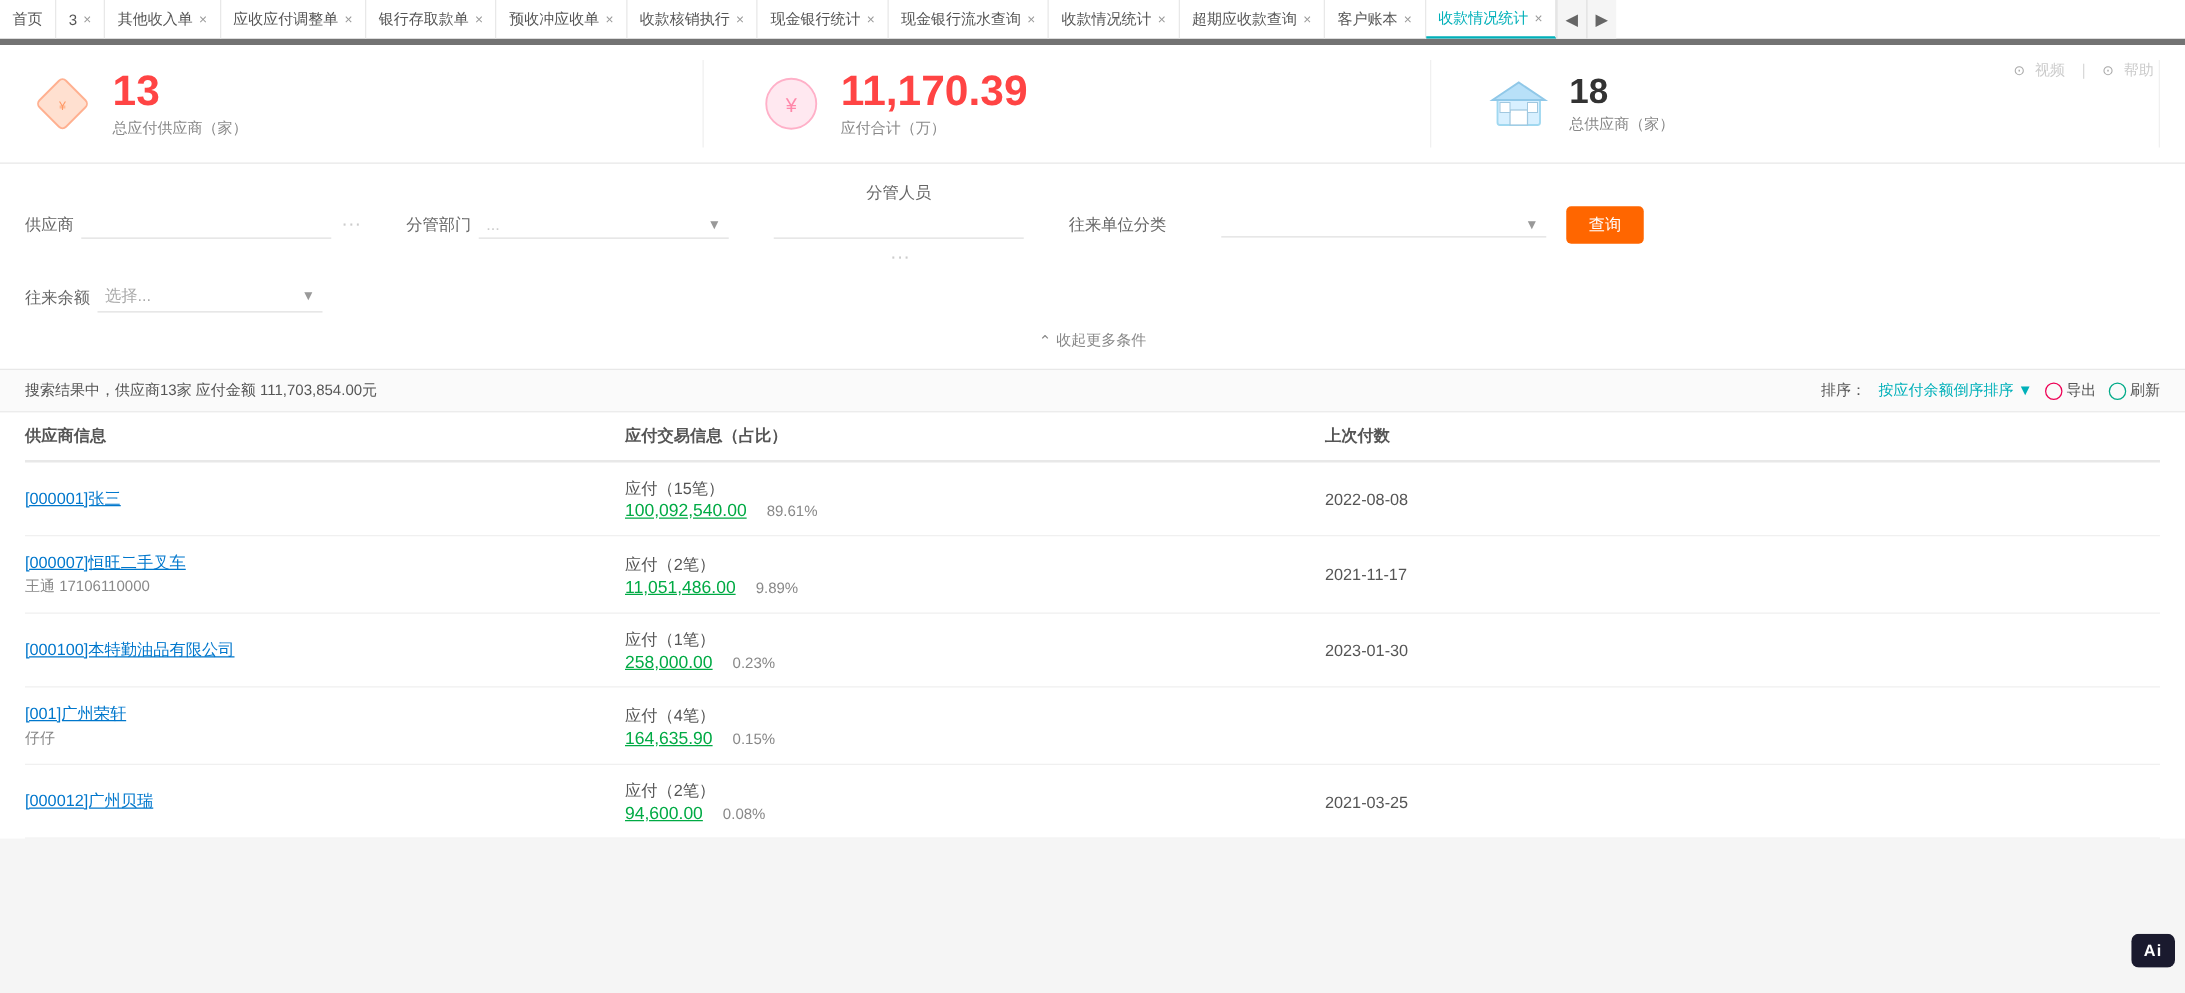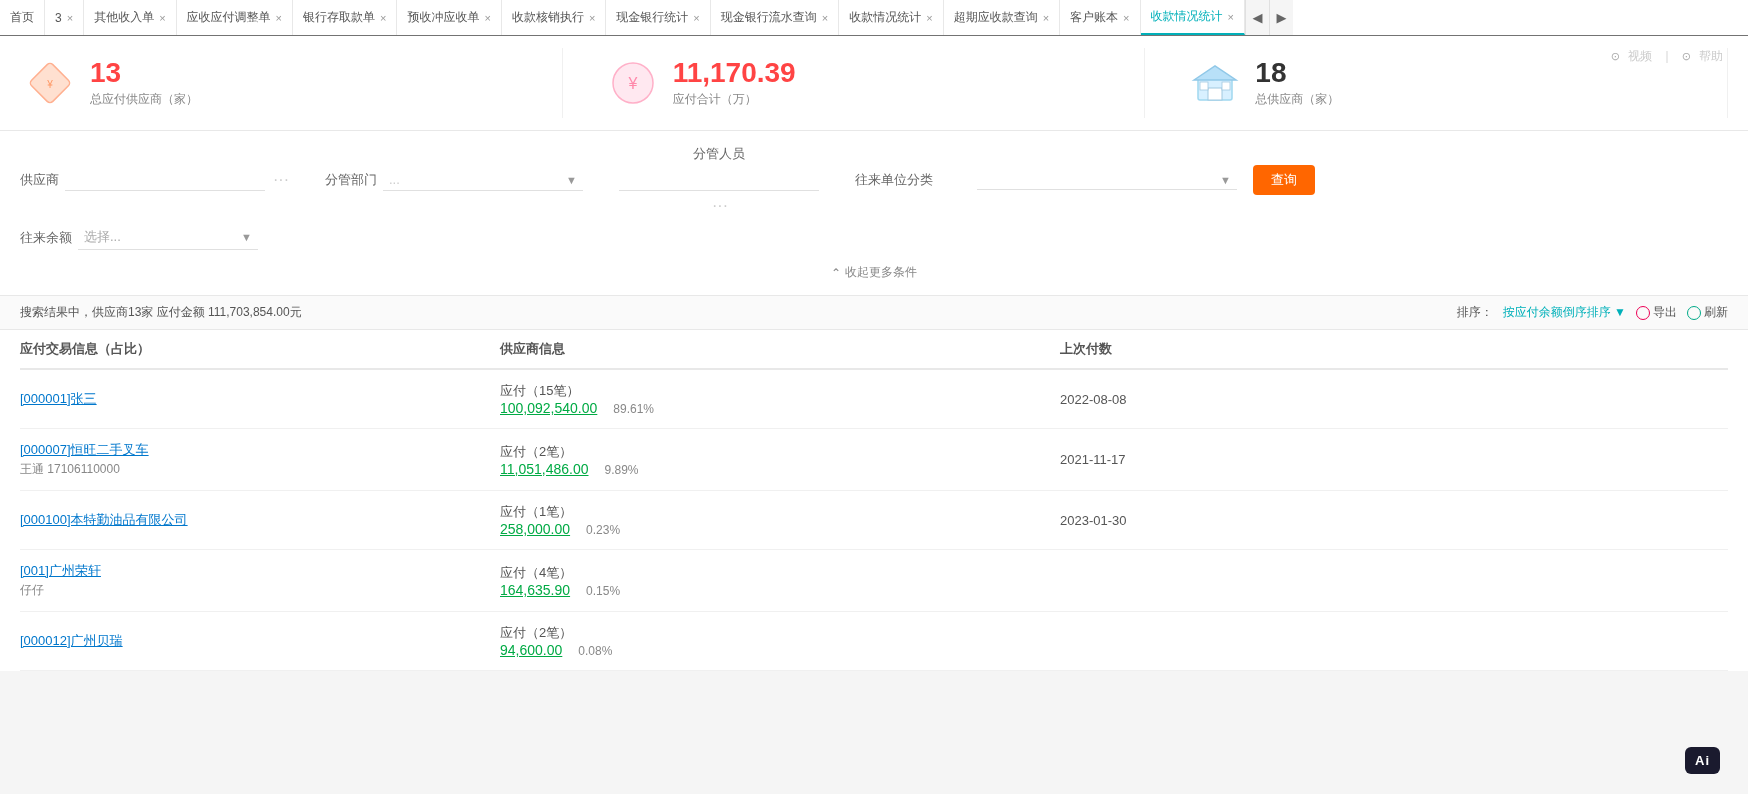--- a/index.html
+++ b/index.html
@@ -3,21 +3,21 @@
   <meta charset="utf-8">
   <style>
     * { box-sizing: border-box; margin: 0; padding: 0; }
     body { font-family: 'Microsoft YaHei', Arial, sans-serif; font-size: 13px; background: #f5f5f5; color: #333; overflow-x: hidden; }
 
     
     .top-nav {
       display: flex;
       align-items: center;
       background: #fff;
-      border-bottom: 1px solid #737373;
+      border-bottom: 5px solid #737373;
       height: 36px;
       overflow: hidden;
     }
     .nav-tab {
       display: flex;
       align-items: center;
       padding: 0 10px;
       height: 100%;
       border-right: 1px solid #e8e8e8;
       white-space: nowrap;
@@ -61,21 +61,21 @@
     .stat-icon {
       width: 60px;
       height: 60px;
       display: flex;
       align-items: center;
       justify-content: center;
       flex-shrink: 0;
     }
     .stat-icon svg { width: 50px; height: 50px; }
     .stat-content { margin-left: 10px; }
-    .stat-number { font-size: 28px; font-weight: bold; color: #ff4444; line-height: 1; }
+    .stat-number { font-size: 34px; font-weight: bold; color: #ff4444; line-height: 1; }
     .stat-number.black { color: #333; font-size: 28px; }
     .stat-label { color: #888; font-size: 12px; margin-top: 4px; }
     .header-right {
       position: absolute;
       right: 20px;
       top: 12px;
       display: flex;
       align-items: center;
       font-size: 12px;
       color: #666;
@@ -390,22 +390,22 @@
     </div>
     <div class="icon-btn">
       <span class="icon-circle refresh"></span>
       <span>刷新</span>
     </div>
   </div>
 </div>
 
 <div class="table-wrap">
   <div class="table-header">
+    <div>供应商信息</div>
     <div>应付交易信息（占比）</div>
-    <div>供应商信息</div>
     <div>上次付数</div>
   </div>
 
   <div class="table-row">
     <div>
       <div><span class="supplier-link">[000001]张三</span></div>
     </div>
     <div>
       <div class="tx-label">应付（15笔）</div>
       <div class="tx-info">
@@ -472,17 +472,20 @@
     <div>
       <div><span class="supplier-link">[000012]广州贝瑞</span></div>
     </div>
     <div>
       <div class="tx-label">应付（2笔）</div>
       <div class="tx-info">
         <span class="tx-amount">94,600.00</span>
         <span class="tx-percent">0.08%</span>
       </div>
     </div>
+    <div>
+      <span class="date-text">2021-03-25</span>
+    </div>
   </div>
 
 </div>
 
-<div style="position:fixed; bottom:20px; right:28px; background:#1a1a2e; color:#fff; border-radius:6px; padding:6px 10px; font-size:13px; font-weight:bold; letter-spacing:1px;">Ai</div>
+<div style="position:fixed; bottom:20px; right:8px; background:#1a1a2e; color:#fff; border-radius:6px; padding:6px 10px; font-size:13px; font-weight:bold; letter-spacing:1px;">Ai</div>
 
 </body></html>

